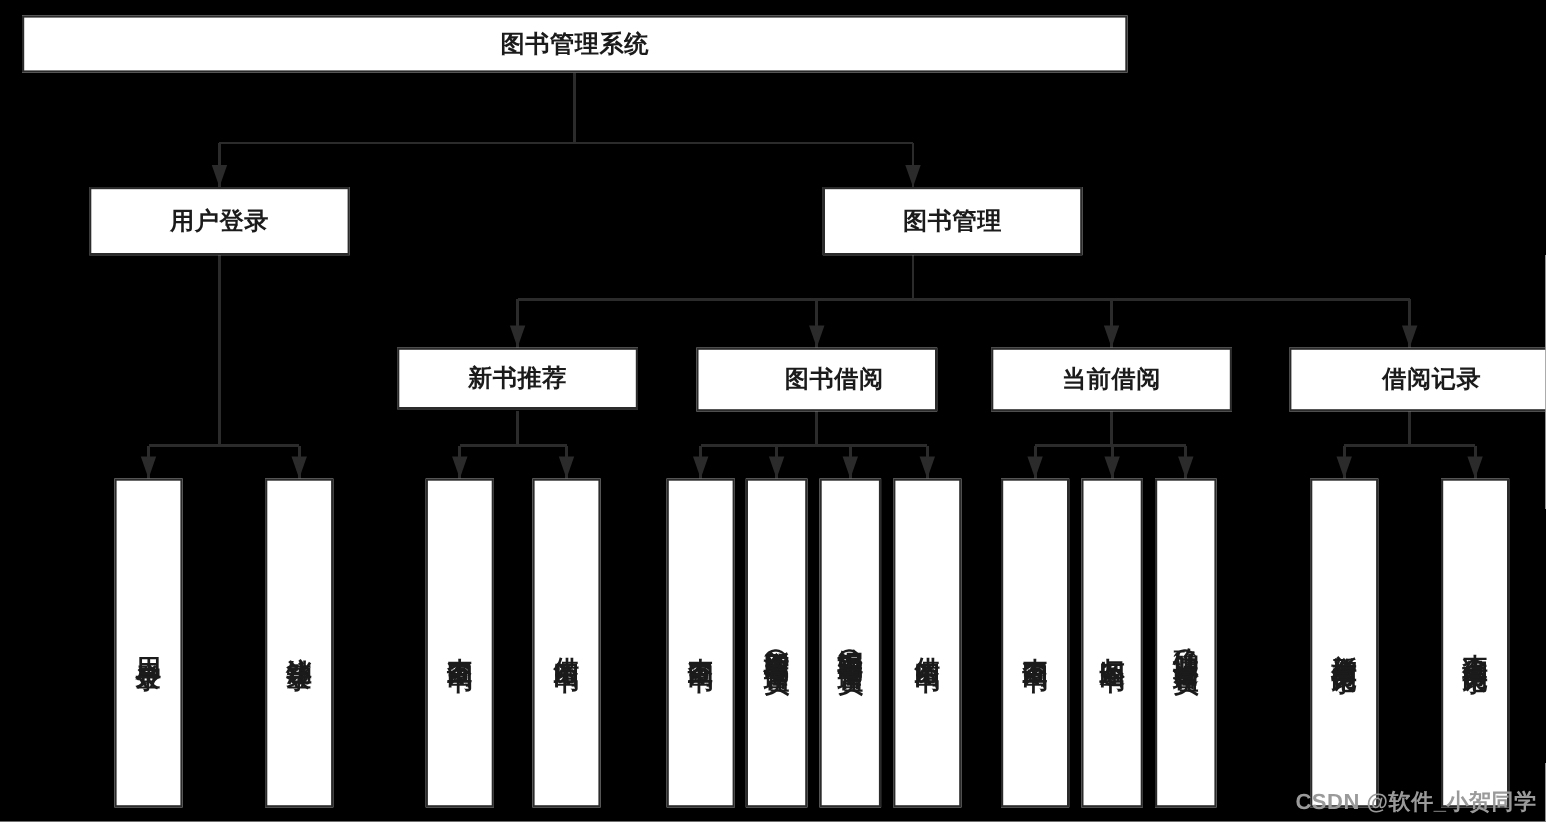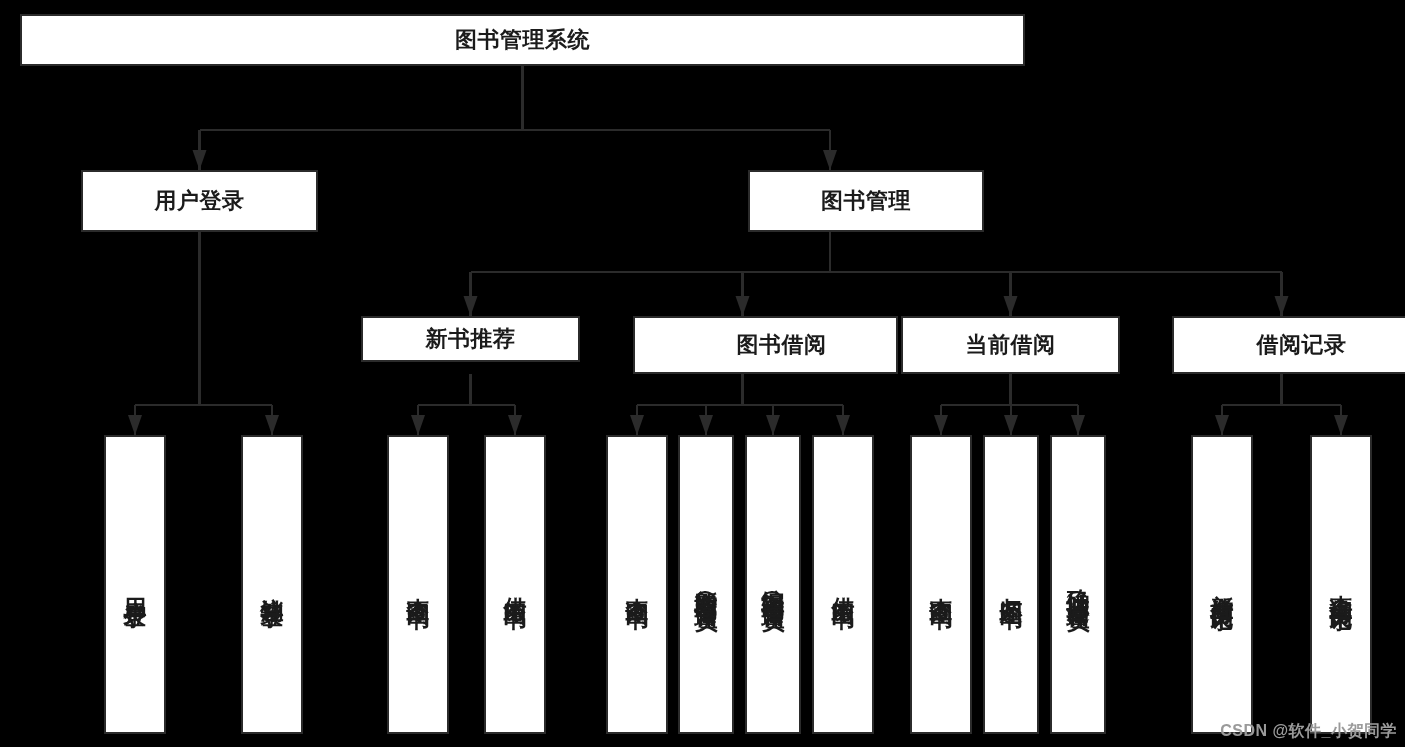--- a/index.html
+++ b/index.html
@@ -57,21 +57,21 @@
     font-size: 23px;
     letter-spacing: 3px;
     line-height: 1;
     white-space: nowrap;
     text-align: center;
   }
   .watermark {
     position: absolute;
     right: 8px;
     bottom: 5px;
-    font-size: 16px;
+    font-size: 20px;
     color: #9a9a9a;
     letter-spacing: 0.5px;
     z-index: 5;
     white-space: nowrap;
   }
 </style>
 </head>
 <body>
 
 <div id="canvas">
@@ -132,24 +132,24 @@
   <div id="nodes-layer">
       <div class="node root" style="left: 20px; top: 14px; width: 1005px; height: 52px;">
         <span class="label">图书管理系统</span>
       </div>
       <div class="node branch" style="left: 81px; top: 170px; width: 237px; height: 62px;">
         <span class="label">用户登录</span>
       </div>
       <div class="node branch" style="left: 712px; top: 170px; width: 236px; height: 62px; margin-left: 36px;">
         <span class="label">图书管理</span>
       </div>
-      <div class="node branch" style="left: 361px; top: 316px; width: 219px; height: 46px;">
+      <div class="node branch" style="left: 361px; top: 316px; width: 219px; height: 56px;">
         <span class="label">新书推荐</span>
       </div>
-      <div class="node branch" style="left: 633px; top: 316px; width: 265px; height: 58px; padding-left: 32px;">
+      <div class="node branch" style="left: 633px; top: 316px; width: 219px; height: 58px; padding-left: 32px;">
         <span class="label">图书借阅</span>
       </div>
       <div class="node branch" style="left: 901px; top: 316px; width: 219px; height: 58px;">
         <span class="label">当前借阅</span>
       </div>
       <div class="node branch" style="left: 1172px; top: 316px; width: 259px; height: 58px;">
         <span class="label">借阅记录</span>
       </div>
       <div class="node leaf" style="left: 104px; top: 435px; width: 62px; height: 299px;">
         <span class="label">用户登录</span>

